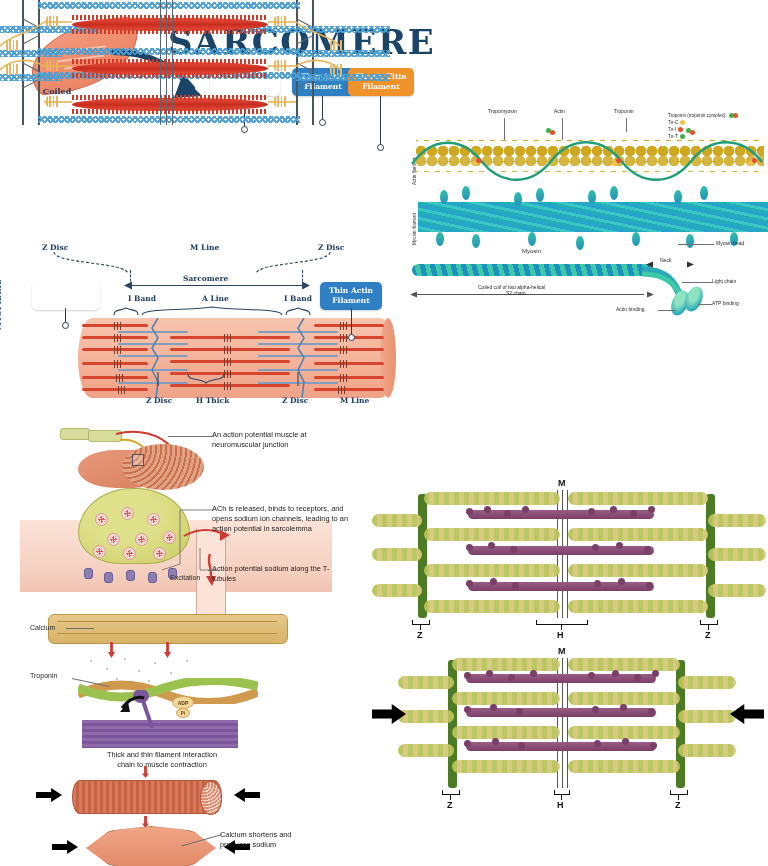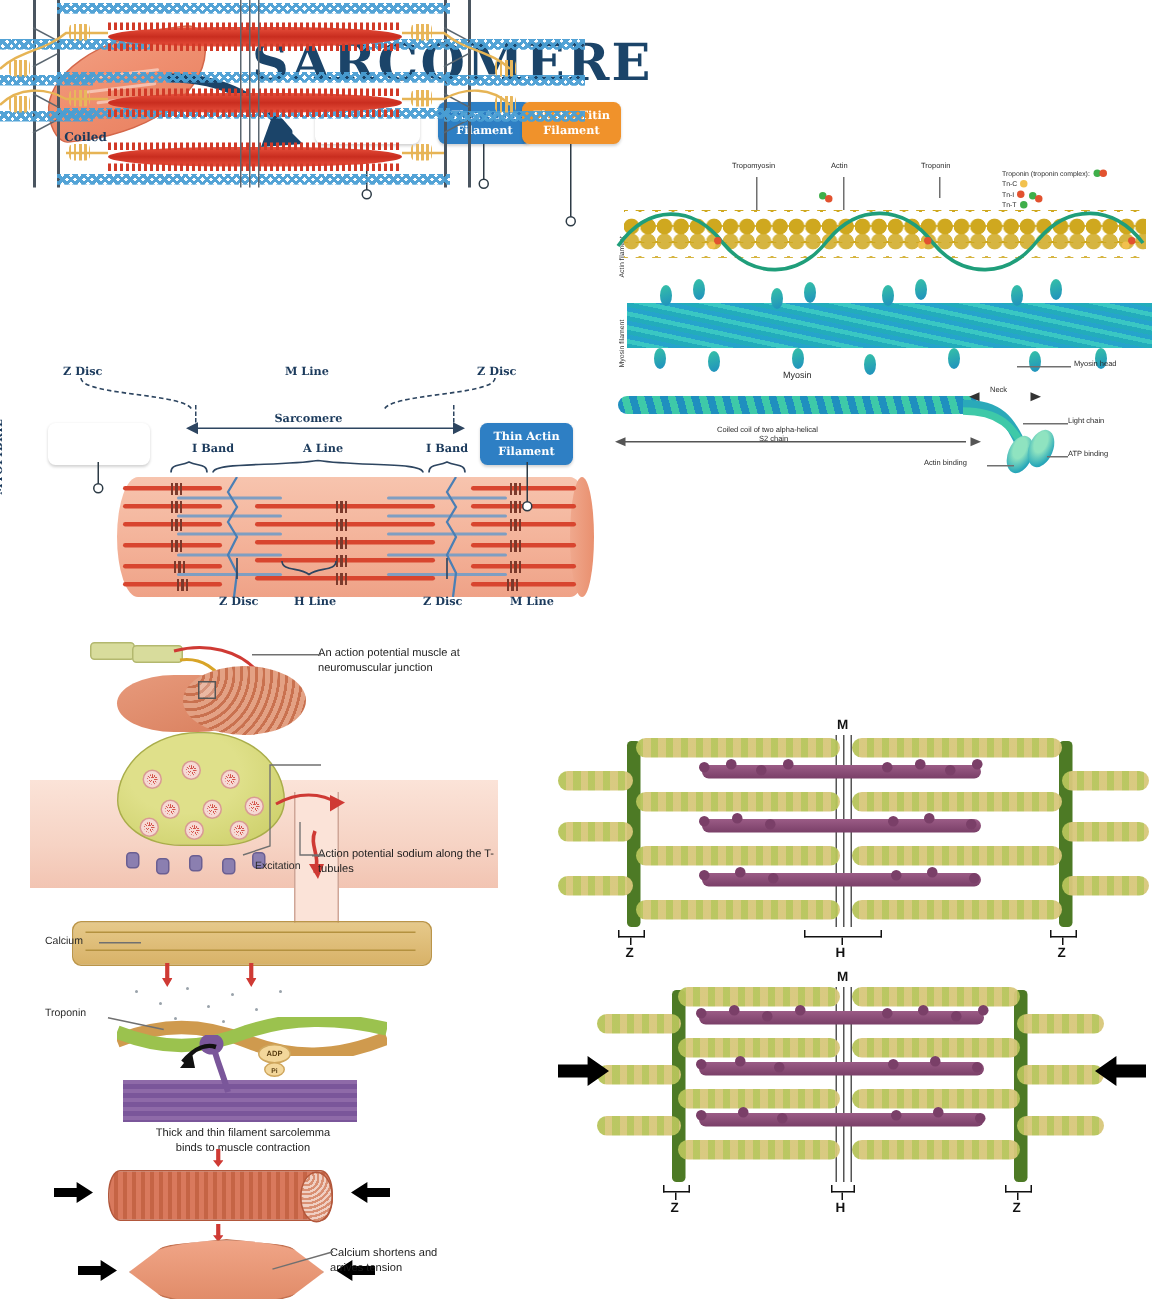--- a/index.html
+++ b/index.html
@@ -519,21 +519,21 @@
   <div class="callout-stem" style="left:351px;top:308px;height:28px;"></div>
   <div class="callout-dot" style="left:348px;top:334px;"></div>
 
   <svg class="abs" style="left:110px;top:372px;width:230px;height:24px;" viewBox="0 0 230 24">
     <path d="M78,2 C78,9 90,6 96,11 C102,6 114,9 114,2" stroke="#2d4560" stroke-width="1.1" fill="none"></path>
     <path d="M48,0 L48,14" stroke="#2d4560" stroke-width="1.1"></path>
     <path d="M188,0 L188,14" stroke="#2d4560" stroke-width="1.1"></path>
     <path d="M268,0 L268,14" stroke="#2d4560" stroke-width="1.1"></path>
   </svg>
   <div class="band-label" style="left:146px;top:396px;">Z Disc</div>
-  <div class="band-label" style="left:196px;top:396px;">H Line</div>
+  <div class="band-label" style="left:196px;top:396px;">H Thick</div>
   <div class="band-label" style="left:282px;top:396px;">Z Disc</div>
   <div class="band-label" style="left:340px;top:396px;">M Line</div>
 
   <div class="rot-label" style="left:412px;top:185px;">Actin filament</div>
   <div class="rot-label" style="left:412px;top:245px;">Myosin filament</div>
 
   <div id="trop-legend">
     <div class="row">
       <span>Troponin (troponin complex):</span>
       <span class="lg-dot" style="background:#3faf4a;"></span>
@@ -715,45 +715,46 @@
     <svg class="abs" style="left:100px;top:262px;width:70px;height:40px;" viewBox="0 0 70 40">
       <path d="M32,38 C28,24 24,16 22,6" stroke="#7a569a" stroke-width="4" fill="none"></path>
       <ellipse cx="21" cy="6" rx="8" ry="7" fill="#7a569a"></ellipse>
       <path d="M2,18 C10,8 18,6 24,8" stroke="#111" stroke-width="3" fill="none"></path>
       <path d="M0,22 L8,12 L10,22 Z" fill="#111"></path>
     </svg>
     <div class="adp-blob" style="left:152px;top:268px;width:22px;height:13px;">ADP</div>
     <div class="adp-blob" style="left:156px;top:280px;width:14px;height:10px;font-size:4.5px;">Pi</div>
 
     <div class="body-text ctr" style="left:24px;top:322px;width:236px;">
-      <div>Thick and thin filament sarcolemma</div>
-      <div>binds to muscle contraction</div>
+      <div>Thick and thin filament interaction</div>
+      <div>chain to muscle contraction</div>
     </div>
 
     <div class="red-arrow-dn" style="left:122px;top:338px;height:12px;"></div>
     <div id="fiber-tube">
       <div id="fiber-cap"></div>
     </div>
     <div class="black-arrow" style="left:16px;top:360px;width:26px;height:14px;"></div>
     <div class="black-arrow left" style="left:214px;top:360px;width:26px;height:14px;"></div>
     <div class="red-arrow-dn" style="left:122px;top:388px;height:12px;"></div>
 
     <div id="muscle-bulge"></div>
     <div class="black-arrow" style="left:32px;top:412px;width:26px;height:14px;"></div>
     <div class="black-arrow left" style="left:204px;top:412px;width:26px;height:14px;"></div>
 
     <div class="body-text" style="left:200px;top:402px;width:128px;">
       <div>Calcium shortens and</div>
-      <div>arrives tension</div>
+      <div>produces sodium</div>
     </div>
     <div class="leader" style="left:160px;top:406px;width:42px;transform:rotate(-16deg);transform-origin:right center;"></div>
 
     <div class="body-text" style="left:192px;top:2px;width:140px;">An action potential muscle at neuromuscular junction</div>
     <div class="leader" style="left:148px;top:8px;width:46px;"></div>
 
+    <div class="body-text" style="left:192px;top:76px;width:142px;">ACh is released, binds to receptors, and opens sodium ion channels, leading to an action potential in sarcolemma</div>
     <svg class="abs" style="left:108px;top:76px;width:86px;height:68px;" viewBox="0 0 86 68">
       <path d="M86,6 L52,6 L52,60 L34,66" stroke="#707070" stroke-width=".9" fill="none"></path>
     </svg>
 
     <div class="body-text" style="left:192px;top:136px;width:140px;">Action potential sodium along the T-tubules</div>
     <div class="leader" style="left:188px;top:142px;width:8px;"></div>
     <svg class="abs" style="left:164px;top:118px;width:32px;height:28px;" viewBox="0 0 32 28">
       <path d="M32,24 L16,24 L16,2" stroke="#707070" stroke-width=".9" fill="none"></path>
     </svg>
   </div>

